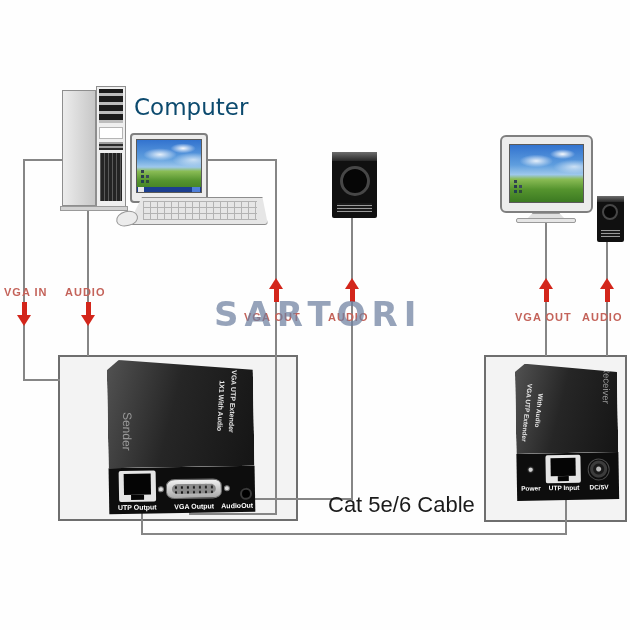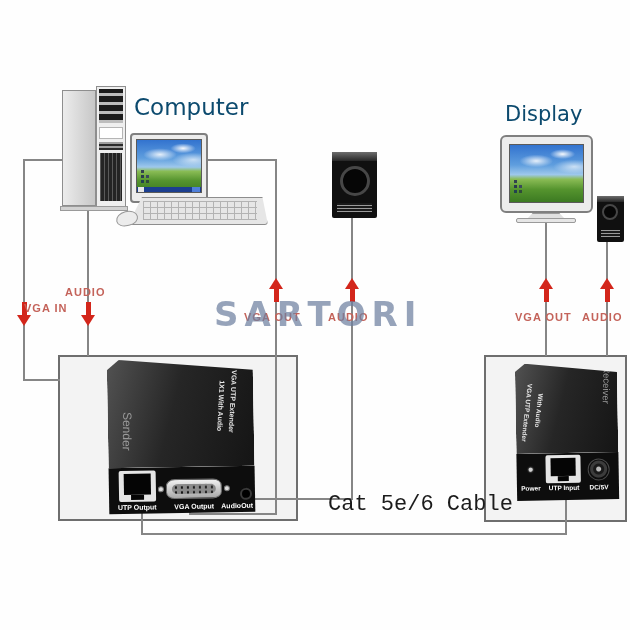--- a/index.html
+++ b/index.html
@@ -9,21 +9,21 @@
   .line{position:absolute;background:#868686;}
   .lh{height:2px;} .lv{width:2px;}
   
   .enclosure{position:absolute;background:#f3f3f3;border:2px solid #6e6e6e;box-sizing:border-box;}
   
   .lbl-red{position:absolute;font-weight:bold;font-size:11px;letter-spacing:1px;color:#c4635a;
            white-space:nowrap;font-family:"Liberation Sans",sans-serif;}
   
   .title{position:absolute;color:#0c4a6e;white-space:nowrap;font-family:"DejaVu Sans",sans-serif;}
   .cable-label{position:absolute;font-size:22px;color:#1b1b1b;white-space:nowrap;
-               font-family:Liberation Mono, monospace;}
+               font-family:Liberation Sans, sans-serif;}
   
   .arrow{position:absolute;width:14px;}
   .arrow .shaft{width:5px;height:13px;background:#d3261b;margin:0 auto;}
   .arrow .head-up{width:0;height:0;margin:0 auto;border-left:7px solid transparent;
                   border-right:7px solid transparent;border-bottom:11px solid #d3261b;}
   .arrow .head-down{width:0;height:0;margin:0 auto;border-left:7px solid transparent;
                     border-right:7px solid transparent;border-top:11px solid #d3261b;}
   
   .watermark{position:absolute;font-family:"DejaVu Sans",sans-serif;font-weight:bold;
              font-size:34px;letter-spacing:6px;color:rgba(109,128,160,0.72);white-space:nowrap;}
@@ -230,26 +230,25 @@
   </div>
   <div class="arrow" style="left:539px;top:278px;">
     <div class="head-up"></div>
       <div class="shaft"></div>
   </div>
   <div class="arrow" style="left:600px;top:278px;">
     <div class="head-up"></div>
       <div class="shaft"></div>
   </div>
 
-  <div class="lbl-red" style="left:4px;top:302px;margin-left:20px;">VGA IN</div>
+  <div class="lbl-red" style="left:4px;top:286px;">VGA IN</div>
   <div class="lbl-red" style="left:65px;top:286px;">AUDIO</div>
   <div class="lbl-red" style="left:244px;top:311px;">VGA OUT</div>
   <div class="lbl-red" style="left:328px;top:311px;">AUDIO</div>
   <div class="lbl-red" style="left:515px;top:311px;">VGA OUT</div>
   <div class="lbl-red" style="left:582px;top:311px;">AUDIO</div>
 
   <div class="title" style="left:134px;top:94px;font-size:23px;">Computer</div>
-  <div class="title" style="left:505px;top:102px;font-size:21px;">Display</div>
   <div class="cable-label" style="left:328px;top:492px;">Cat 5e/6 Cable</div>
 
   <div class="watermark" style="left:214px;top:294px;">SARTORI</div>
 
 </div>
 
 </body></html>

